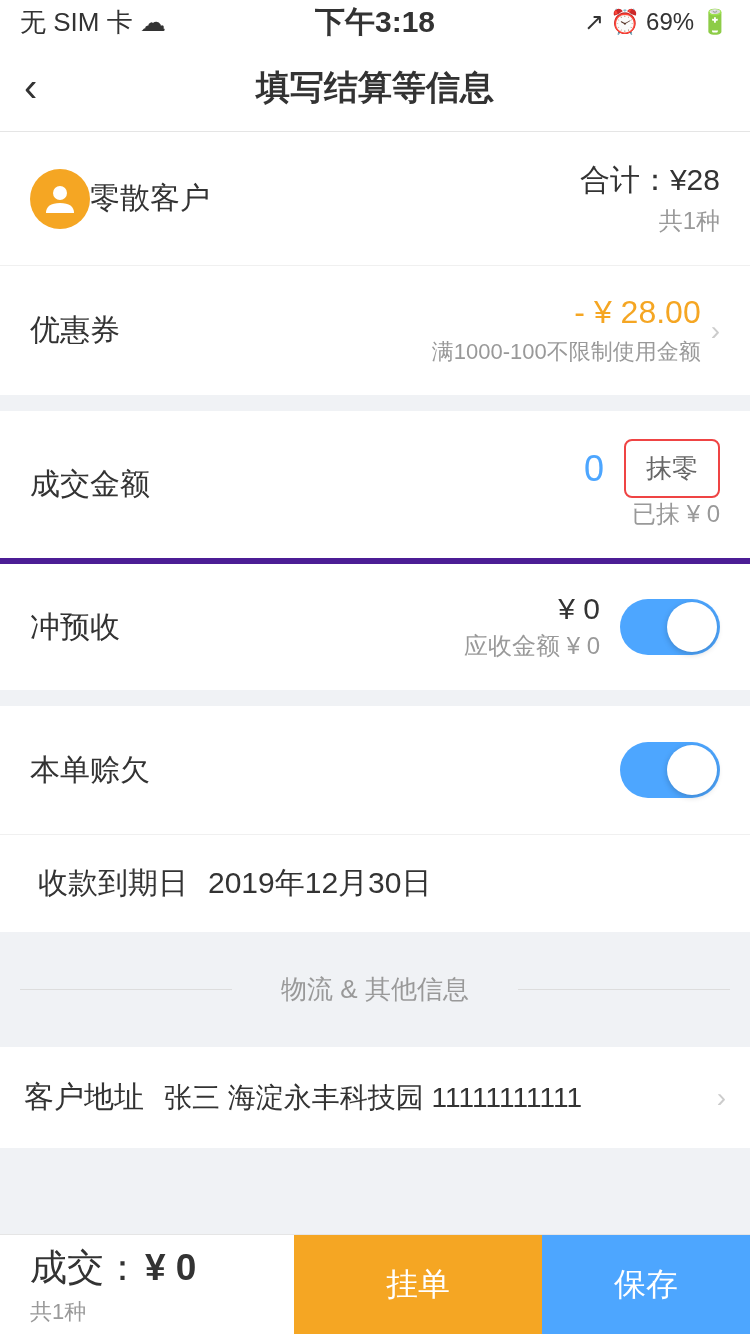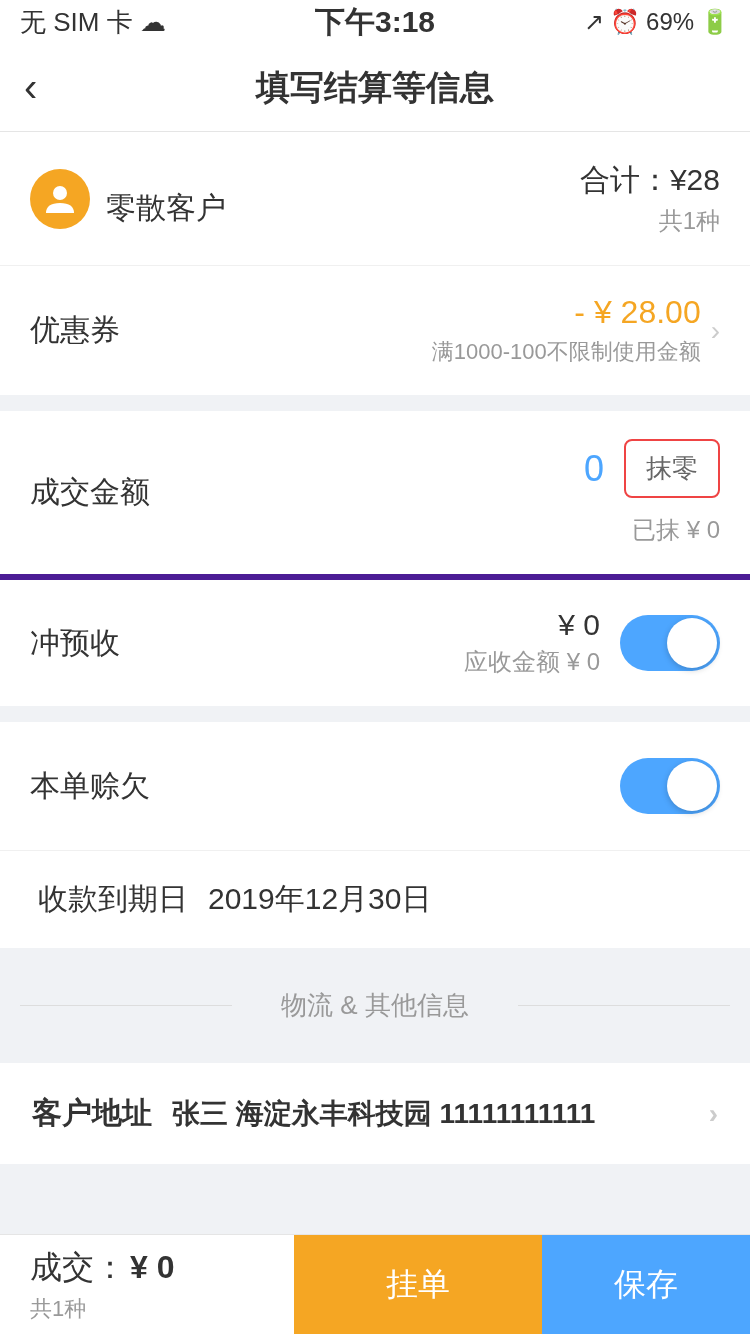--- a/index.html
+++ b/index.html
@@ -61,22 +61,22 @@
     
     .customer-row {
       display: flex;
       align-items: center;
       justify-content: space-between;
       padding: 28px 30px;
       background: #fff;
     }
     .customer-left {
       display: flex;
-      align-items: flex-end;
-      gap: 16px;
+      align-items: center;
+      gap: 0;
     }
     .avatar {
       width: 60px;
       height: 60px;
       border-radius: 50%;
       background: #f5a623;
       display: flex;
       align-items: center;
       justify-content: center;
     }
@@ -120,21 +120,21 @@
     .round-off-btn {
       border: 2px solid #ef4444;
       border-radius: 8px;
       padding: 10px 20px;
       font-size: 26px;
       color: #666;
       background: #fff;
       cursor: pointer;
     }
     .deal-sub { display: flex; flex-direction: column; align-items: flex-end; }
-    .deal-already { font-size: 24px; color: #999; margin-top: 16px; }
+    .deal-already { font-size: 24px; color: #999; margin-top: 0; }
 
     .advance-row {
       display: flex;
       align-items: center;
       justify-content: space-between;
       padding: 28px 30px;
       background: #fff;
       border-top: 6px solid #4c1d95;
     }
     .advance-label { font-size: 30px; color: #333; }
@@ -196,23 +196,22 @@
       height: 1px;
       background: #ddd;
       margin: 0 20px;
     }
 
     
     .address-row {
       display: flex;
       align-items: center;
       justify-content: space-between;
-      padding: 30px 32px;
-      background: #fff;
-      font-weight: bold;
+      padding: 30px 24px;
+      background: #fff;
     }
     .address-label { font-size: 30px; color: #333; white-space: nowrap; margin-right: 20px; }
     .address-value { font-size: 28px; color: #333; flex: 1; }
     .address-chevron { font-size: 28px; color: #ccc; }
 
     
     .bottom-bar {
       position: fixed;
       bottom: 0;
       left: 0;
@@ -222,21 +221,21 @@
       background: #fff;
       border-top: 1px solid #e5e5e5;
     }
     .bottom-left {
       flex: 1;
       display: flex;
       flex-direction: column;
       justify-content: center;
       padding-left: 30px;
     }
-    .bottom-deal { font-size: 32px; color: #333; }
+    .bottom-deal { font-size: 37px; color: #333; }
     .bottom-count { font-size: 22px; color: #999; margin-top: 4px; }
     .btn-hang {
       width: 248px;
       background: #f5a623;
       display: flex;
       align-items: center;
       justify-content: center;
       font-size: 32px;
       color: #fff;
       font-weight: 500;

